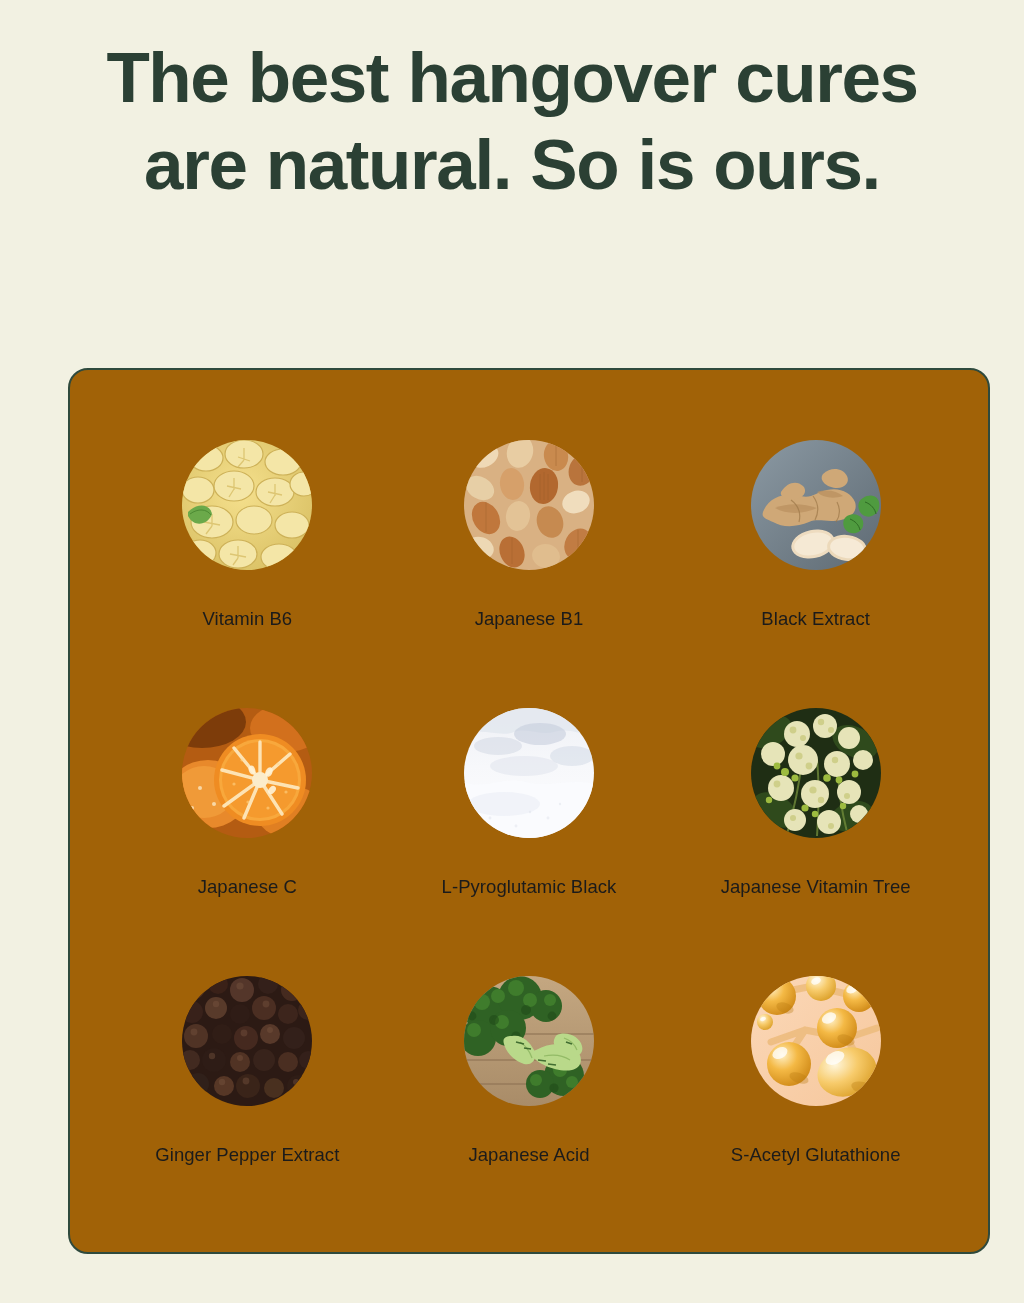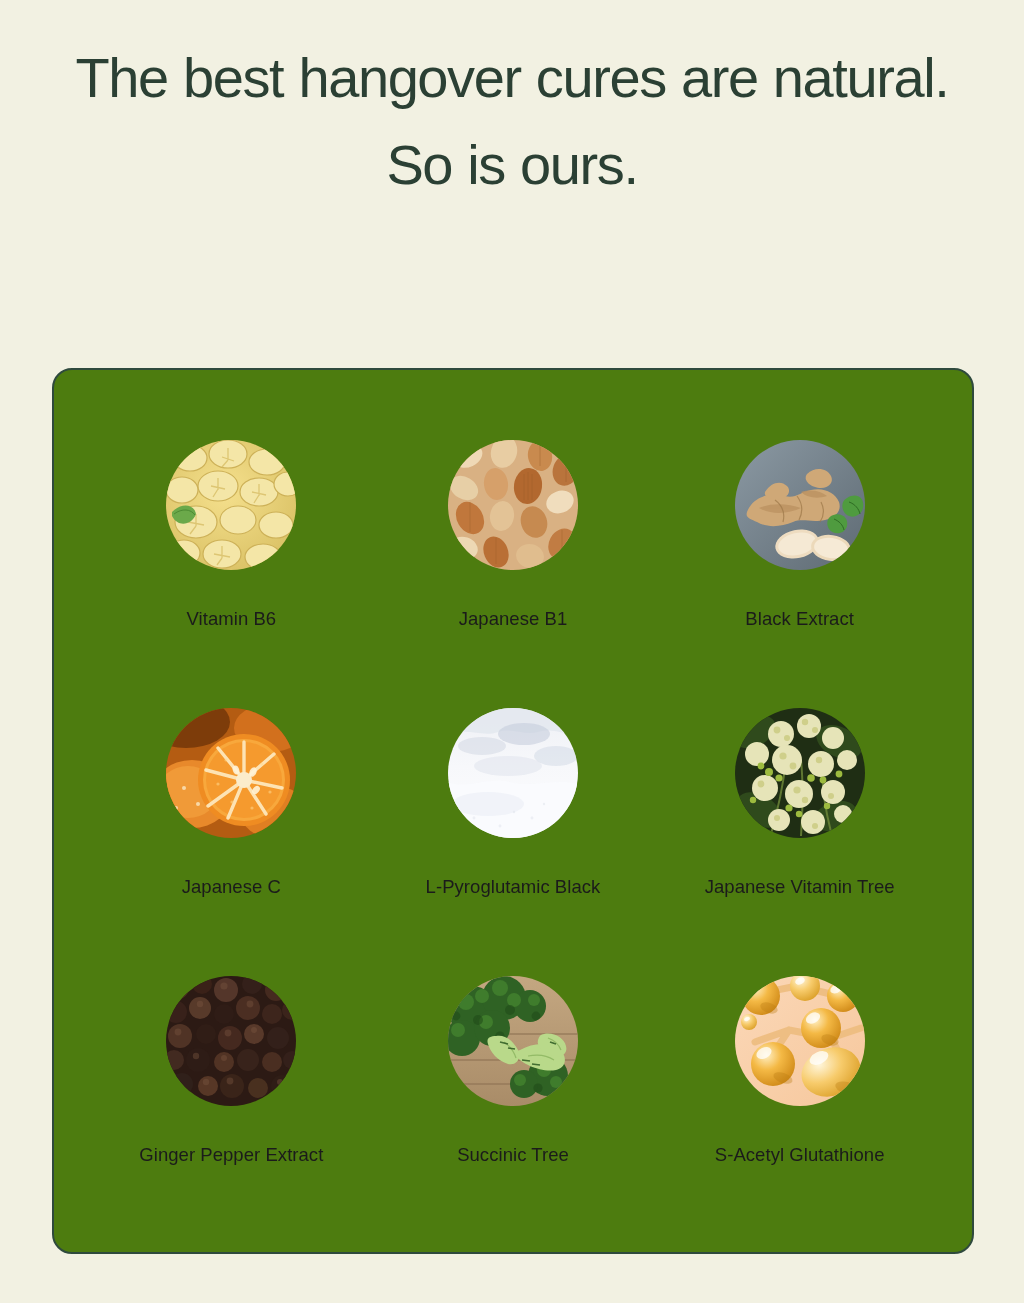--- a/index.html
+++ b/index.html
@@ -17,35 +17,35 @@
   }
 
   
   .headline {
     position: absolute;
     top: 34px;
     left: 62px;
     width: 900px;
     text-align: center;
     color: #2b4034;
-    font-size: 56px;
+    font-size: 71px;
     line-height: 87px;
-    font-weight: 400;
+    font-weight: 700;
     letter-spacing: -1.4px;
     word-spacing: 1px;
   }
 
   
   .card {
     position: absolute;
-    left: 52px;
+    left: 68px;
     top: 368px;
     width: 922px;
     height: 886px;
-    background: #4d7c0f;
+    background: #a16207;
     border: 2px solid #2f4a3d;
     border-radius: 20px;
   }
 
   .grid {
     position: absolute;
     left: 0;
     top: 0;
     width: 100%;
     height: 100%;
@@ -438,21 +438,21 @@
             <path d="M96 58c10-2 20 4 22 12 2 7-4 12-12 10-10-2-18-10-16-16 1-4 3-6 6-6z"></path>
           </g>
           <g stroke="#89b35e" stroke-width="1.2" fill="none" opacity=".8">
             <path d="M56 66c6 4 10 10 12 16M80 80c10-2 20 0 26 4M100 62c6 2 11 7 13 12"></path>
           </g>
           <g stroke="#24521c" stroke-width="1.6" fill="none" opacity=".8">
             <path d="M52 66l8 2M60 72l7 1M74 84l8 1M84 88l8 1M102 66l6 2"></path>
           </g>
         </svg>
       </div>
-      <div class="cell-label">Succinic Tree</div>
+      <div class="cell-label">Japanese Acid</div>
     </div>
 
     <div class="cell col-2">
       <div class="thumb">
         <svg viewBox="0 0 130 130">
           <defs>
             <linearGradient id="peach" x1="0" y1="0" x2="1" y2="1">
               <stop offset="0%" stop-color="#fbd8b8"></stop>
                 <stop offset="100%" stop-color="#f6c79c"></stop>
             </linearGradient>

